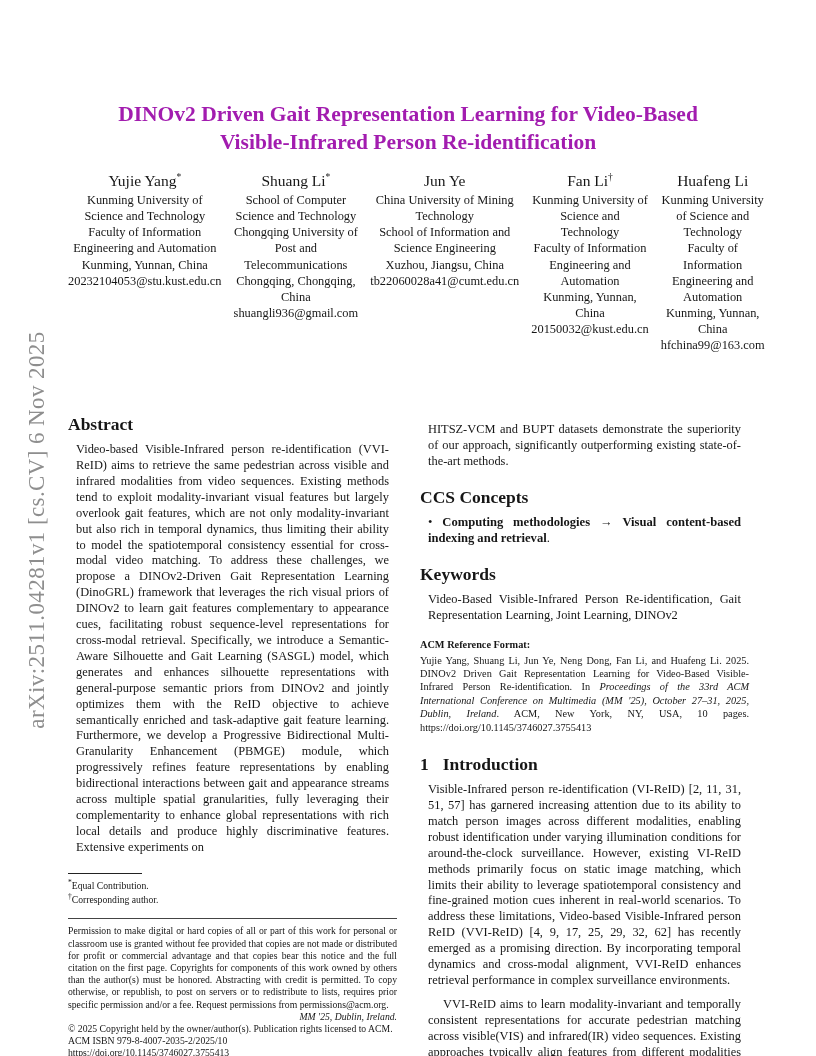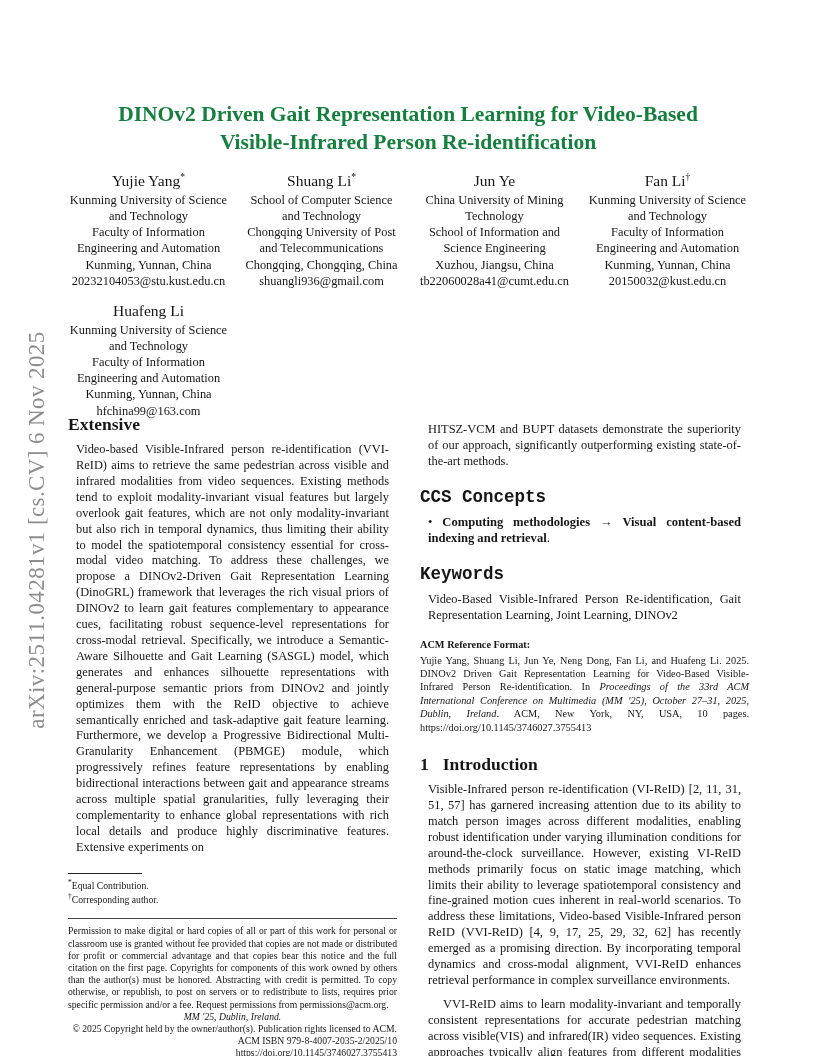--- a/index.html
+++ b/index.html
@@ -19,57 +19,57 @@
     left:37px; top:530px;
     transform:translate(-50%,-50%) rotate(-90deg);
     white-space:nowrap;
     font-size:23px;
     color:#8e8e8e;
     letter-spacing:0.4px;
   }
 
   
   .header { position:absolute; left:68px; top:101px; width:680px; text-align:center; }
-  .title { font-size:21.5px; font-weight:bold; line-height:1.3; color:#15803d; }
+  .title { font-size:21.5px; font-weight:bold; line-height:1.3; color:#a21caf; }
   .authors {
     margin-top:15px;
     display:grid;
-    grid-template-columns:repeat(4, 1fr);
+    grid-template-columns:repeat(5, 1fr);
     column-gap:12px;
     row-gap:13px;
   }
   .author { text-align:center; }
   .author .name { font-size:15.5px; margin-bottom:2px; }
   .author .name sup { font-size:9.5px; }
   .author .affil, .author .loc, .author .email {
     font-size:12.4px; line-height:1.3;
   }
 
   
   .col {
     position:absolute; top:414px; width:329px;
     font-size:12.4px; line-height:15.9px;
     text-align:justify;
   }
   .col-left  { left:68px; }
   .col-right { left:420px; }
 
   h2.section { font-size:17.5px; font-weight:bold; text-align:left; margin:0 0 7px 0; line-height:1.15; }
-  h2.section.spaced { margin-top:17px;font-family:Liberation Mono, monospace; }
+  h2.section.spaced { margin-top:17px; }
   .para { margin:8px; }
   .para.indent { text-indent:15px; }
 
   
   .footnotes { margin-top:17px; font-size:9.7px; line-height:1.35; text-align:left; }
   .fn-rule { width:74px; border-top:1px solid #222; margin-bottom:4px; }
   .footnotes sup { font-size:7.5px; }
   .permission { margin-top:12px; font-size:9.7px; line-height:12.2px; text-align:justify; }
   .perm-rule { width:100%; border-top:1px solid #444; margin-bottom:6px; }
-  .perm-italic { font-style:italic; text-align:center; }
-  .perm-line { text-align:right; }
+  .perm-italic { font-style:italic; text-align:right; }
+  .perm-line { text-align:left; }
 
   
   .ccs-line { font-size:12.6px; }
   .ccs-line b { font-weight:bold; }
   .acmref-head { font-size:10.3px; font-weight:bold; margin-top:13px; text-align:left; }
   .acmref { font-size:10.3px; line-height:13.4px; margin-top:1px; }
   .acmref .it { font-style:italic; }
   h2.intro { margin-top:20px; font-size:17.5px; }
   h2.intro .num { display:inline-block; margin-right:14px; }
 </style>
@@ -119,21 +119,21 @@
         <div class="name"><span>Huafeng Li</span><sup></sup></div>
         <div class="affil">Kunming University of Science and Technology</div>
         <div class="affil">Faculty of Information Engineering and Automation</div>
         <div class="loc">Kunming, Yunnan, China</div>
         <div class="email">hfchina99@163.com</div>
       </div>
     </div>
   </div>
 
   <div class="col col-left">
-    <h2 class="section">Extensive</h2>
+    <h2 class="section">Abstract</h2>
     <p class="para">Video-based Visible-Infrared person re-identification (VVI-ReID) aims to retrieve the same pedestrian across visible and infrared modalities from video sequences. Existing methods tend to exploit modality-invariant visual features but largely overlook gait features, which are not only modality-invariant but also rich in temporal dynamics, thus limiting their ability to model the spatiotemporal consistency essential for cross-modal video matching. To address these challenges, we propose a DINOv2-Driven Gait Representation Learning (DinoGRL) framework that leverages the rich visual priors of DINOv2 to learn gait features complementary to appearance cues, facilitating robust sequence-level representations for cross-modal retrieval. Specifically, we introduce a Semantic-Aware Silhouette and Gait Learning (SASGL) model, which generates and enhances silhouette representations with general-purpose semantic priors from DINOv2 and jointly optimizes them with the ReID objective to achieve semantically enriched and task-adaptive gait feature learning. Furthermore, we develop a Progressive Bidirectional Multi-Granularity Enhancement (PBMGE) module, which progressively refines feature representations by enabling bidirectional interactions between gait and appearance streams across multiple spatial granularities, fully leveraging their complementarity to enhance global representations with rich local details and produce highly discriminative features. Extensive experiments on</p>
 
     <div class="footnotes">
       <div class="fn-rule"></div>
       <div><sup>*</sup><span>Equal Contribution.</span></div>
       <div><sup>†</sup><span>Corresponding author.</span></div>
     </div>
 
     <div class="permission">
       <div class="perm-rule"></div>

